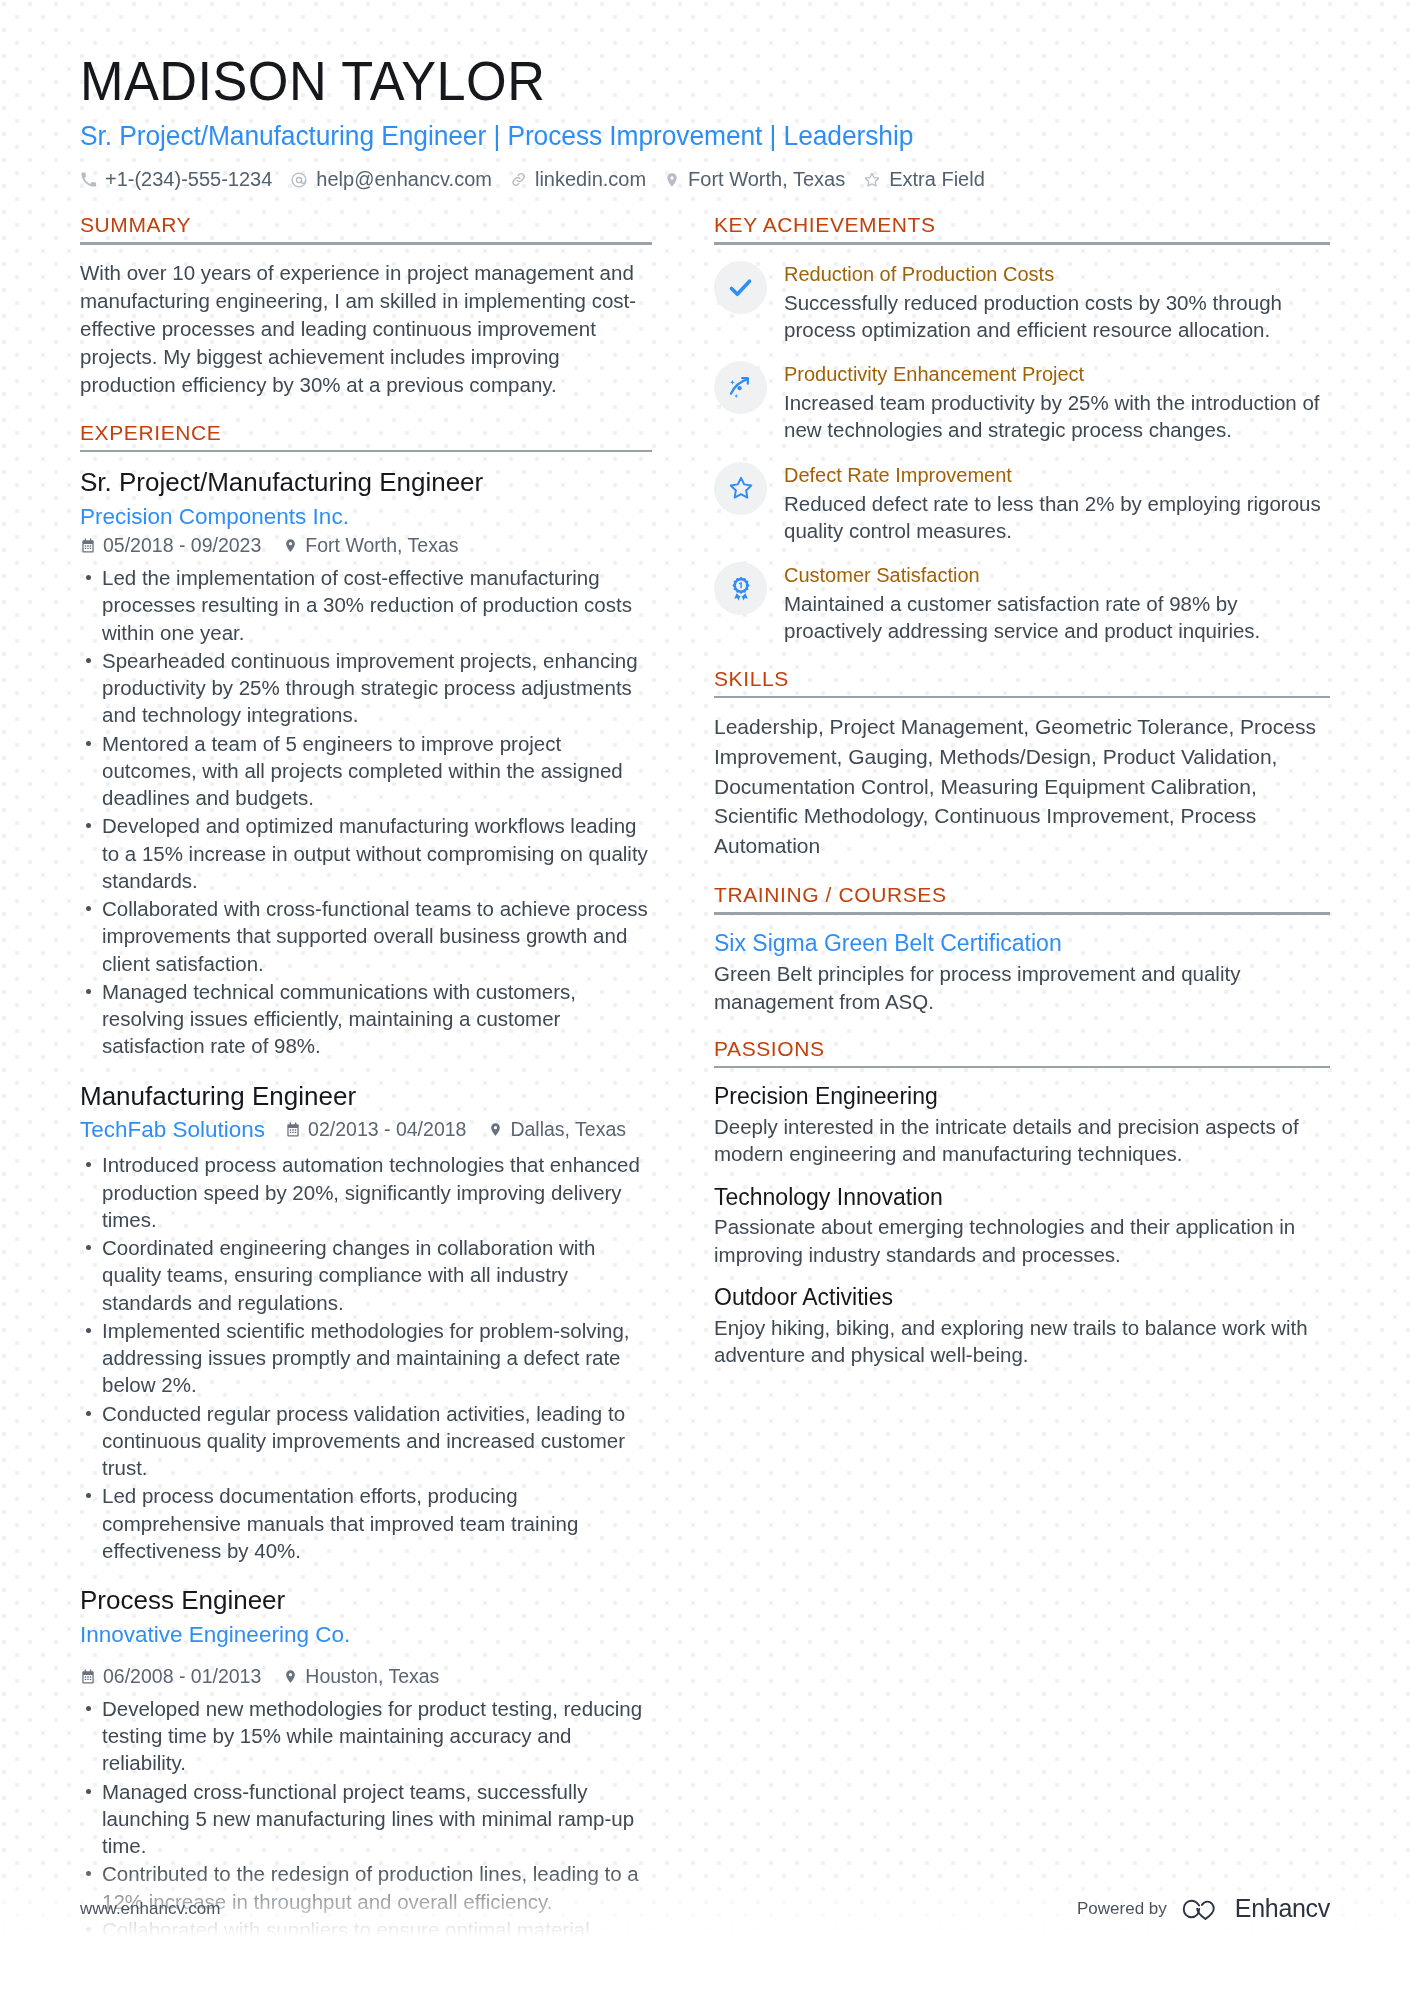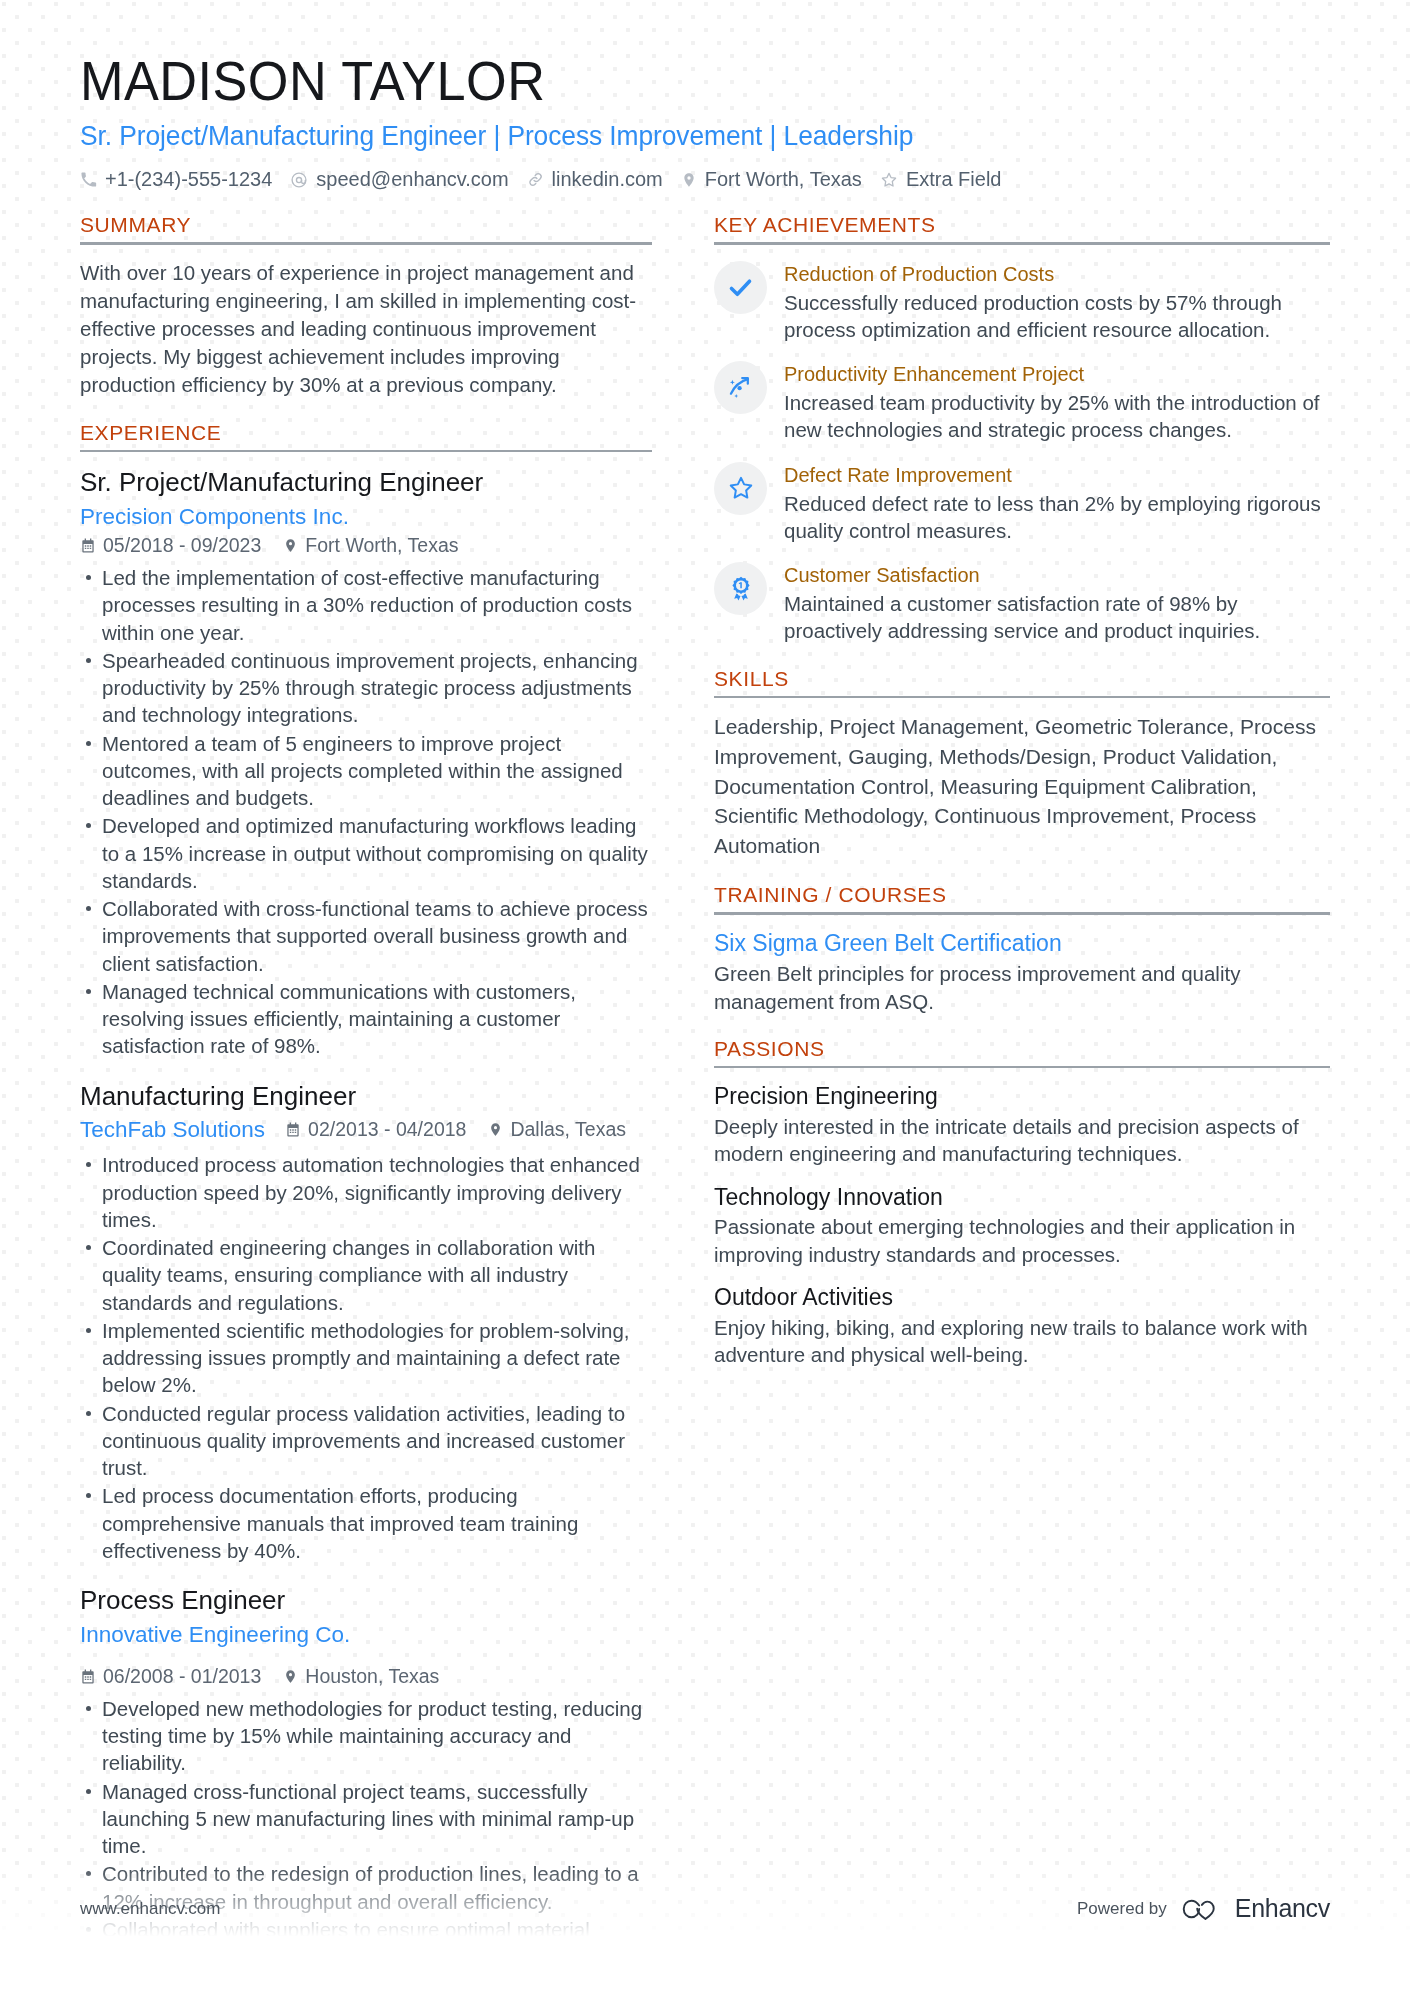--- a/index.html
+++ b/index.html
@@ -300,21 +300,21 @@
       </div>
 
       <div class="contact-item">
         <span class="ico">
           <svg width="18" height="18" viewBox="0 0 24 24" fill="none" stroke="currentColor" stroke-width="1.8">
             <circle cx="12" cy="12" r="9.2"></circle>
             <circle cx="12" cy="12" r="3.4"></circle>
             <path d="M15.4 12v2.1a2.5 2.5 0 0 0 5 0V12"></path>
           </svg>
         </span>
-        <span>speed@enhancv.com</span>
+        <span>help@enhancv.com</span>
       </div>
 
       <div class="contact-item">
         <span class="ico">
           <svg width="17" height="17" viewBox="0 0 24 24" fill="none" stroke="currentColor" stroke-width="2" stroke-linecap="round">
             <path d="M10 13.5a4 4 0 0 0 5.7.3l3-3a4 4 0 0 0-5.7-5.7l-1.4 1.4"></path>
             <path d="M14 10.5a4 4 0 0 0-5.7-.3l-3 3a4 4 0 0 0 5.7 5.7l1.4-1.4"></path>
           </svg>
         </span>
         <span>linkedin.com</span>
@@ -462,21 +462,21 @@
             <div class="ach">
               <div class="ach-badge">
                 <span>
                   <svg width="27" height="27" viewBox="0 0 24 24" fill="none" stroke="#2f8ef4" stroke-width="3.2" stroke-linecap="round" stroke-linejoin="round">
                     <path d="M4 12.8l5.2 5.2L20 6.4"></path>
                   </svg>
                 </span>
               </div>
               <div class="ach-body">
                 <div class="ach-title">Reduction of Production Costs</div>
-                <div class="ach-desc">Successfully reduced production costs by 57% through process optimization and efficient resource allocation.</div>
+                <div class="ach-desc">Successfully reduced production costs by 30% through process optimization and efficient resource allocation.</div>
               </div>
             </div>
             <div class="ach">
               <div class="ach-badge">
                 <span>
                   <svg width="27" height="27" viewBox="0 0 24 24" fill="none" stroke="#2f8ef4" stroke-width="2" stroke-linecap="round" stroke-linejoin="round">
                     <path d="M3.5 17.5c3-6.5 8-11 15-13"></path>
                     <path d="M13.5 3.6h5v5"></path>
                     <circle cx="11.2" cy="12.6" r="1.9" fill="#2f8ef4" stroke="none"></circle>
                     <path d="M2.6 7.4l1.6.6.6 1.6.6-1.6 1.6-.6-1.6-.6-.6-1.6-.6 1.6z" fill="#2f8ef4" stroke="none"></path>

